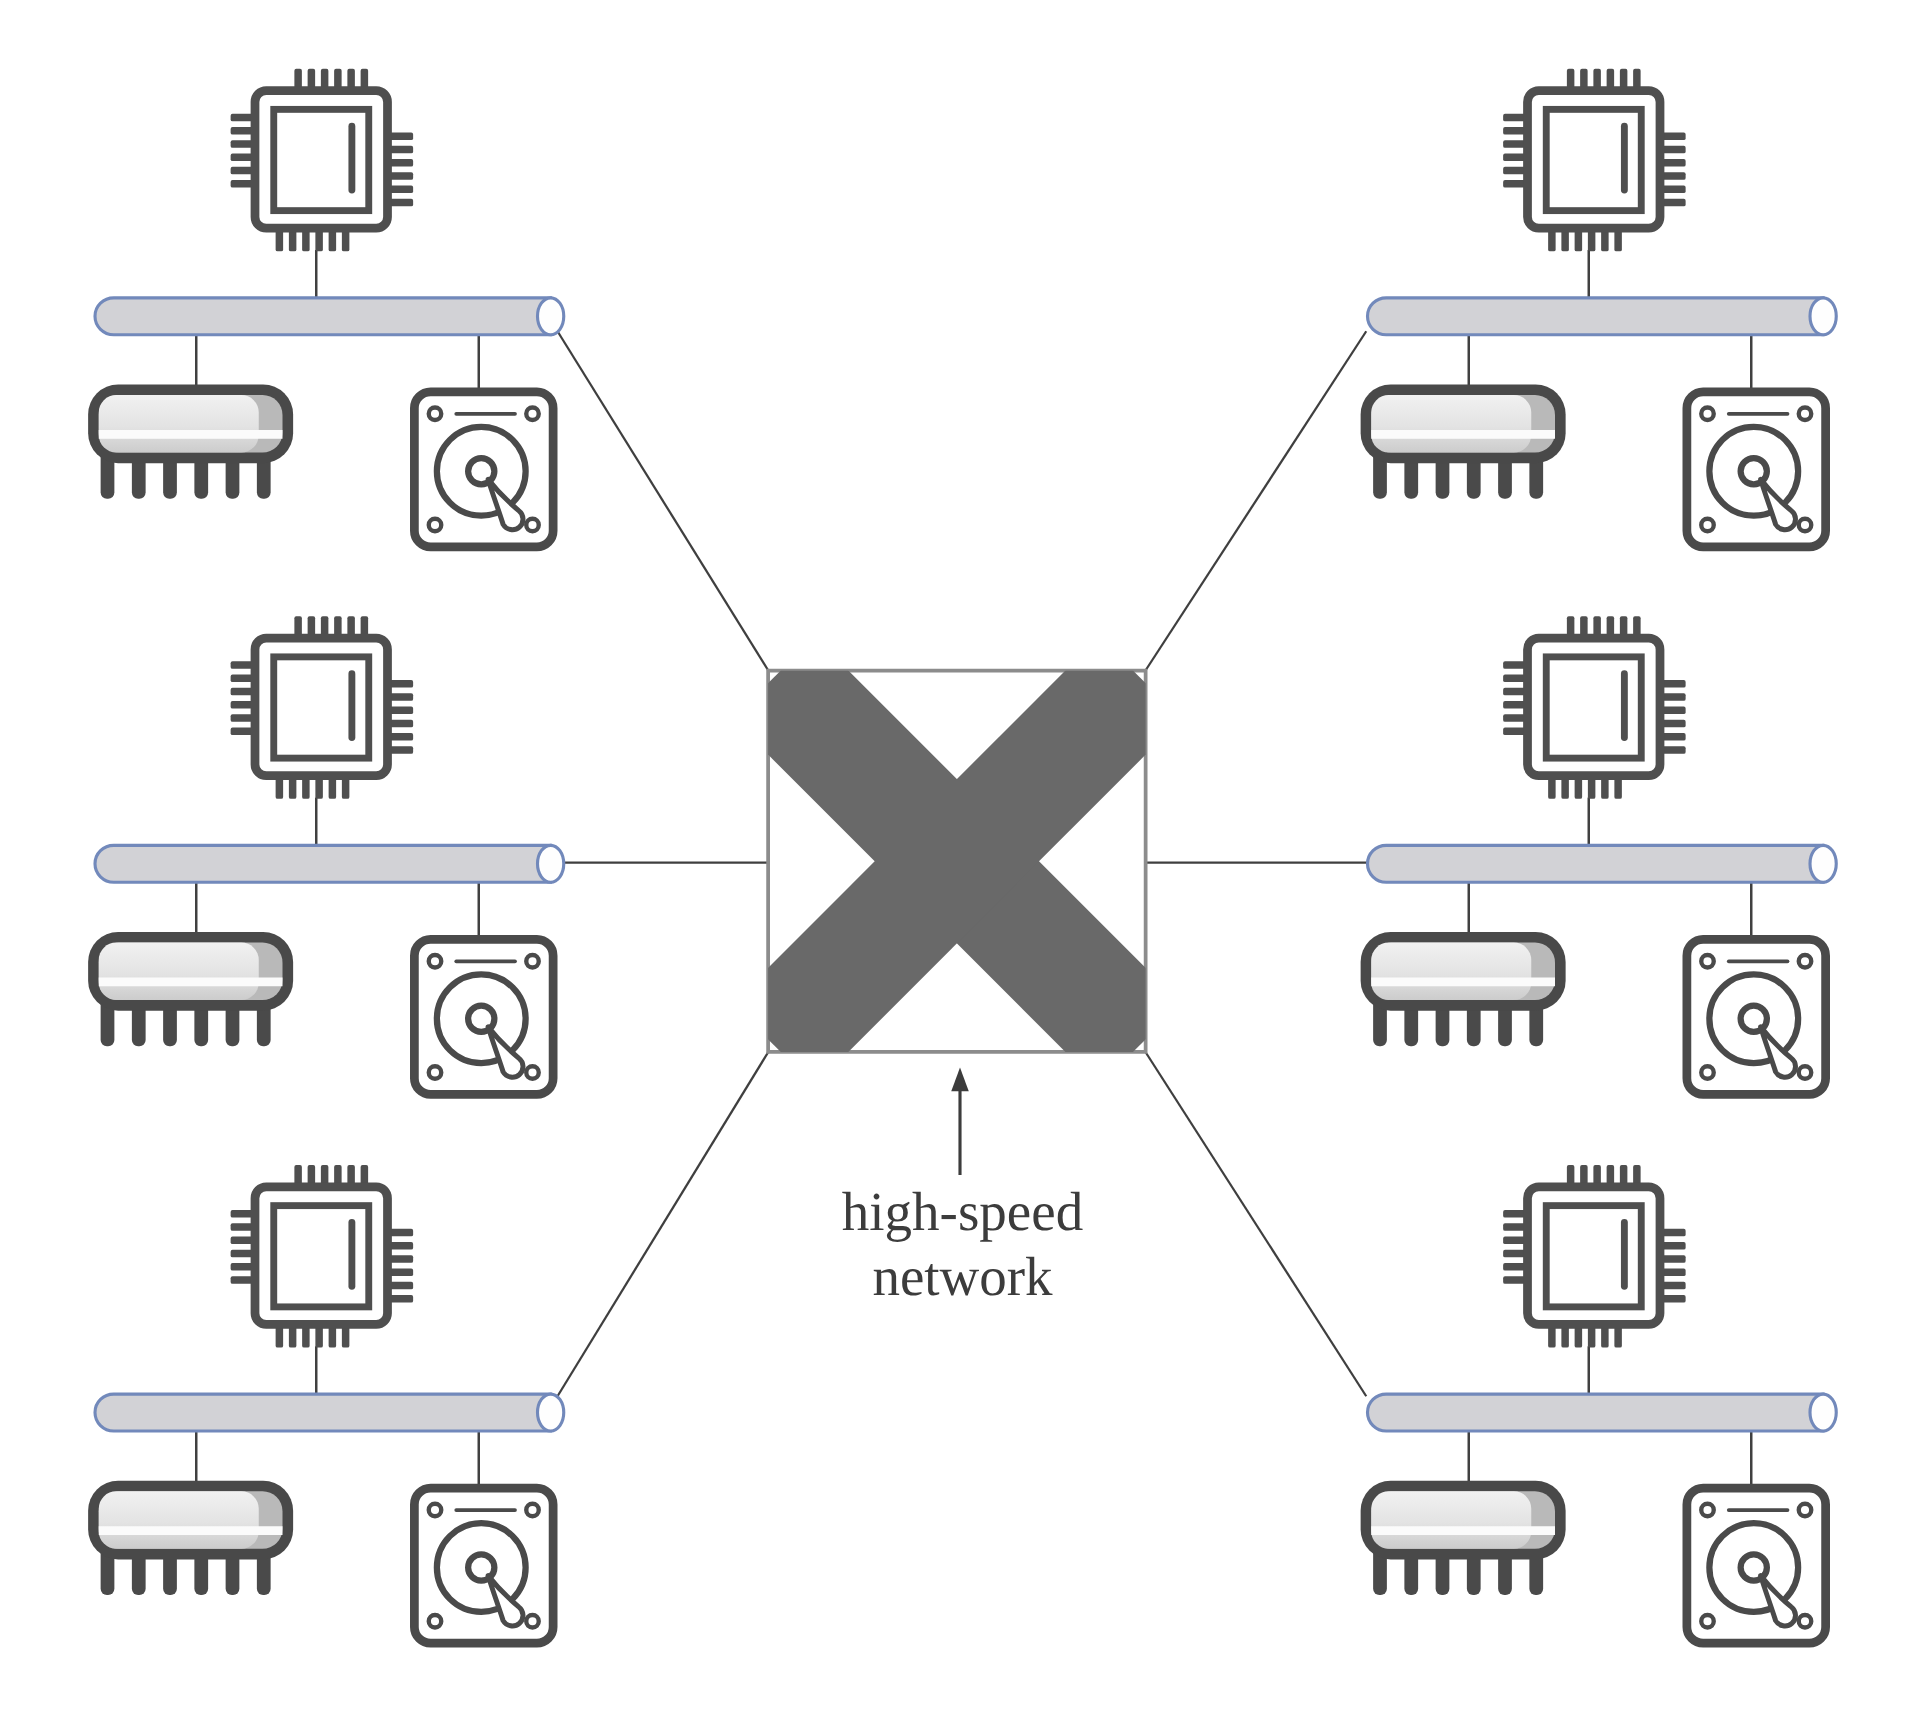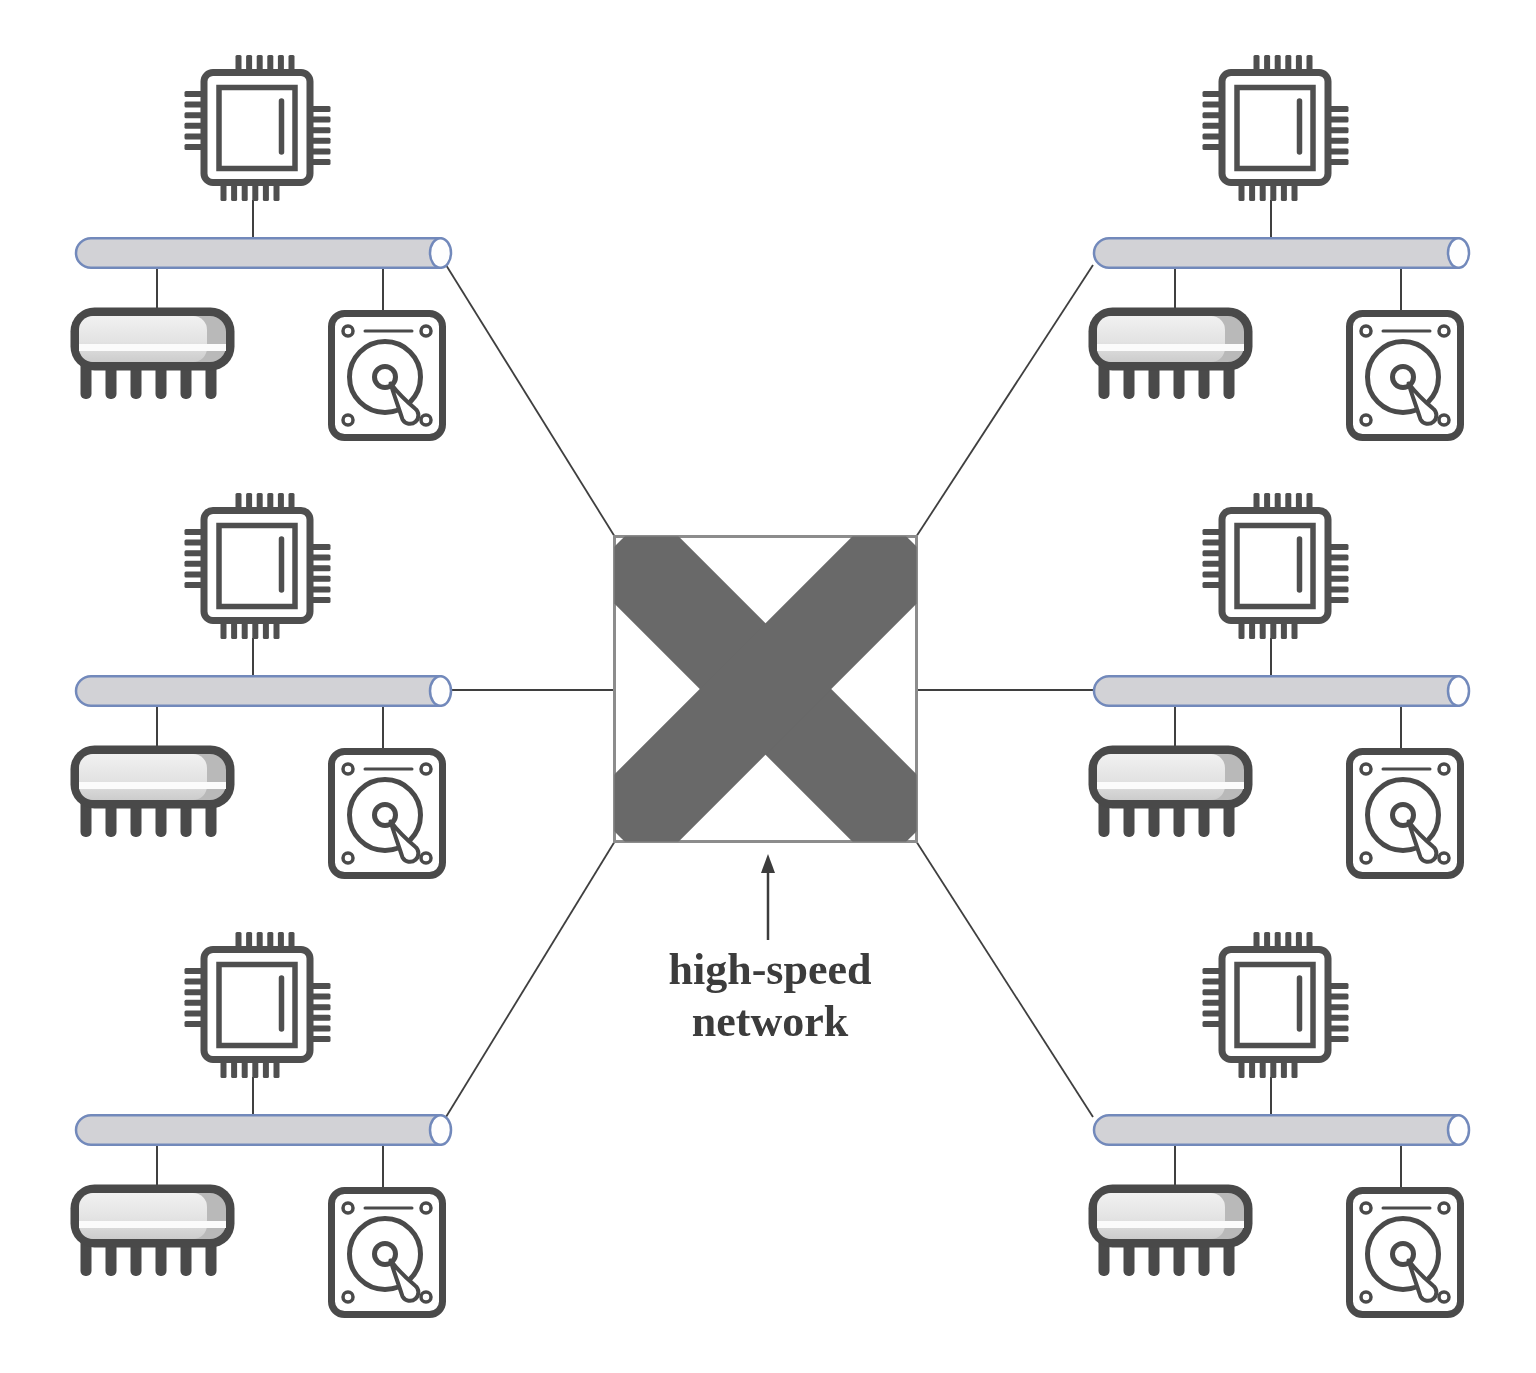--- a/index.html
+++ b/index.html
@@ -2,21 +2,20 @@
 <html><head>
 <meta charset="utf-8">
 <style>
   html, body { margin: 0; padding: 0; background: #ffffff; }
   .stage {
     position: relative;
     width: 1536px;
     height: 1373px;
     background: #ffffff;
     overflow: hidden;
-    font-weight: bold;
   }
   svg { display: block; }
   .conn { stroke: #3f3f3f; stroke-width: 1.8; fill: none; }
   .innerlink { stroke: #404040; stroke-width: 2; fill: none; }
   text.lbl {
     font-family: "Liberation Serif", "DejaVu Serif", serif;
     font-size: 44px;
     fill: #3c3c3c;
   }
 </style>

